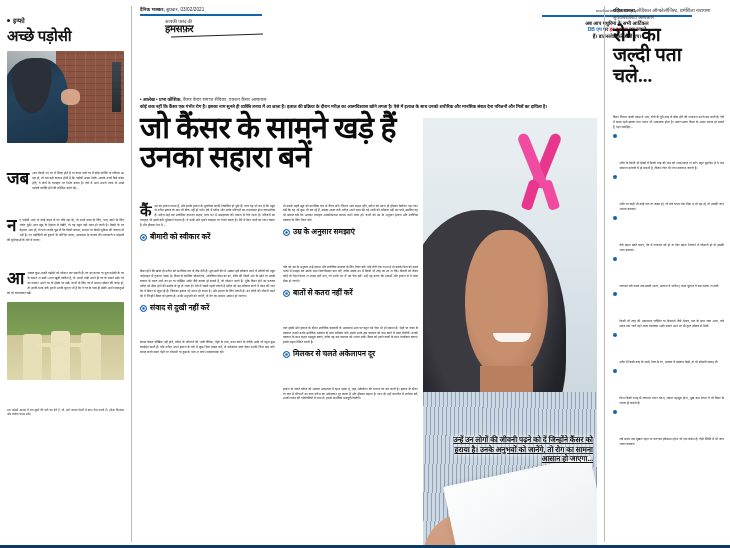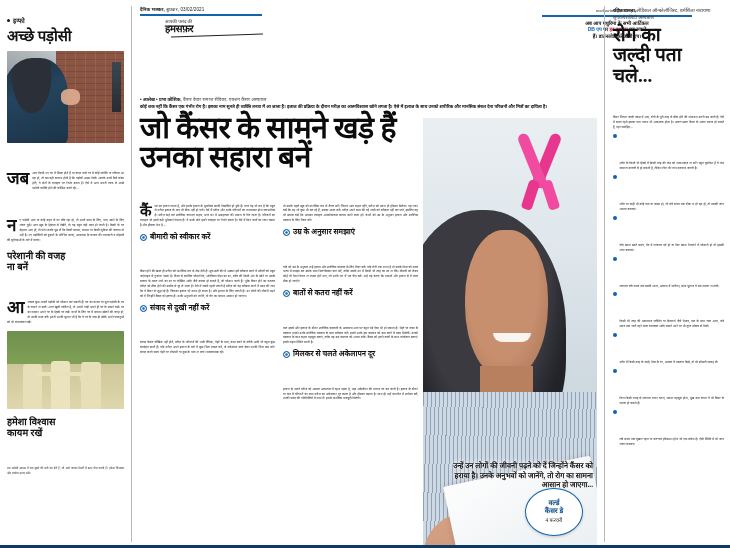--- a/index.html
+++ b/index.html
@@ -112,23 +112,23 @@
      background:#fff;border-radius:0 0 14px 14px;opacity:.9;}
   .photo-main .neck{position:absolute;left:33%;top:248px;width:30%;height:40px;background:#b8805f;}
   .photo-main .shirt{position:absolute;left:-4%;top:274px;width:108%;height:200px;
      background:repeating-linear-gradient(92deg,#cfd9e4 0 3px,#8ea3b8 3px 4px);}
   .photo-main .arm{position:absolute;left:0;top:395px;width:62%;height:110px;
      background:linear-gradient(160deg,#d6a286,#c08d70);border-radius:40% 30% 0 0;}
   .photo-main .book{position:absolute;left:18%;top:352px;width:86%;height:120px;
      background:linear-gradient(160deg,#fdfdfd,#e6ecef);transform:rotate(-12deg);border-radius:2px;
      box-shadow:0 0 6px rgba(0,0,0,.12);}
 
-  .quote{position:absolute;right:4px;bottom:58px;width:150px;text-align:right;
+  .quote{position:absolute;right:4px;bottom:84px;width:150px;text-align:right;
          font-size:7.4px;line-height:1.3;font-weight:bold;color:#111;z-index:4;
-         font-family:"Liberation Serif",serif;text-shadow:0 0 3px rgba(255,255,255,.95),0 0 6px rgba(255,255,255,.9);}
+         font-family:"Liberation Serif",serif;text-shadow:0 0 3px rgba(255,255,255,.95),0 0 6px rgba(255,255,255,.9);text-decoration:underline;}
   .badge{position:absolute;right:14px;bottom:12px;width:56px;height:46px;border-radius:50%;
          background:#fff;border:1.2px solid #1463ad;display:flex;flex-direction:column;
          align-items:center;justify-content:center;z-index:5;box-shadow:0 1px 3px rgba(0,0,0,.18);}
   .badge .b1{font-size:7px;font-weight:bold;color:#0d4f8b;line-height:1.05;font-family:"Liberation Serif",serif;}
   .badge .b2{font-size:5.4px;color:#222;margin-top:1px;font-family:"Liberation Serif",serif;}
 
   
   .vline2{position:absolute;top:6px;left:604px;width:1px;height:536px;background:#b9b9b9;}
   .right-rail{position:absolute;left:609px;top:0;width:121px;height:548px;padding:8px 6px 0 4px;box-sizing:border-box;}
   .rr-byline{font-size:4.8px;line-height:1.42;color:#333;font-family:"Liberation Sans",sans-serif;margin-bottom:3px;}
@@ -163,40 +163,32 @@
     </div>
 
     <div class="body-txt">
       <span class="dropcap">जब</span><span>आप किसी नए घर में शिफ्ट होते हैं या बगल वाले घर में कोई व्यक्ति या परिवार आ रहा हो, तो बस यही कामना होती है कि पड़ोसी अच्छा मिले। आपके उनसे कैसे संबंध होंगे, ये दोनों के व्यवहार पर निर्भर करता है। ऐसे में आप अपनी तरफ से अच्छे पड़ोसी व्यक्ति होने की कोशिश करते रहें....</span>
     </div>
 
     <div class="body-txt">
       <span class="dropcap">न</span><span>ए पड़ोसी आएं या कोई बाहर से घर लौट रहा हो, तो उनसे मदद के लिए, चाय, खाने के लिए जरूर पूछें। आप खुद के हिसाब से देखेंगे, तो यह बहुत बड़ी मदद हो जाती है। किसी के घर मेहमान आए हों, तो फोन करके पूछ लें कि किसी सामान, सामान या किसी सुविधा की जरूरत तो नहीं है। नए पड़ोसियों को दुकानें के परिचित कराएं, आसपास के बाजार की जानकारी व मोहल्ले की सुविधाओं के बारे में बताएं।</span>
     </div>
 
-    <div class="rail-sub">
-      <div>परेशानी की वजह</div>
-      <div>ना बनें</div>
-    </div>
     <div class="body-txt">
       <span class="dropcap">आ</span><span>जकल कुछ आदतें पड़ोसी को परेशान कर सकती हैं। घर का कचरा या धूल पड़ोसी के घर के सामने ना डालें। अगर खुली पार्किंग है, तो अपनी गाड़ी अपने ही घर के सामने रखें। घर का सामान अपने घर के हिस्से पर रखें। बच्चों के लिए घर में सामान खेलने की जगह हो, तो उनकी मदद करें। इतनी उनकी सुरक्षा भी है कि वे घर के पास ही खेलें। अपने पालतुओं को भी संभालकर रखें।</span>
     </div>
 
     <div class="rail-photo2">
       <div class="cut"></div>
       <div class="b1"></div>
       <div class="b2"></div>
       <div class="b3"></div>
       <div class="arm"></div>
     </div>
 
-    <div class="rail-sub">
-      <div>हमेशा विश्वास</div>
-      <div>कायम रखें</div>
-    </div>
     <div class="body-txt sm">
       <span>बार पड़ोसी आपस में एक-दूसरे की बातें कर देते हैं, जो आगे जाकर रिश्तों में दरार पैदा करती हैं। हमेशा विश्वास और मर्यादा बनाए रखें।</span>
     </div>
   </div>
 
   <div class="vline"></div>
 
   <div class="center">
 
     <div class="mast-row">
@@ -280,25 +272,20 @@
       <div class="face"></div>
       <div class="smile"></div>
       <div class="neck"></div>
       <div class="shirt"></div>
       <div class="arm"></div>
       <div class="book"></div>
     </div>
 
     <div class="quote">उन्हें उन लोगों की जीवनी पढ़ने को दें जिन्होंने कैंसर को हराया है। उनके अनुभवों को जानेंगे, तो रोग का सामना आसान हो जाएगा...</div>
 
-    <div class="badge">
-      <div class="b1">वर्ल्ड</div>
-      <div class="b1">कैंसर डे</div>
-      <div class="b2">4 फरवरी</div>
-    </div>
   </div>
 
   <div class="vline2"></div>
 
   <div class="right-rail">
     <div class="rr-byline">
       <b>रजित चानना,</b><span> मेडिकल ऑन्कोलॉजिस्ट, धर्मशिला नारायणा सुपरस्पेशलिटी अस्पताल</span>
     </div>
     <div class="rr-head">
       <div>रोग का</div>

